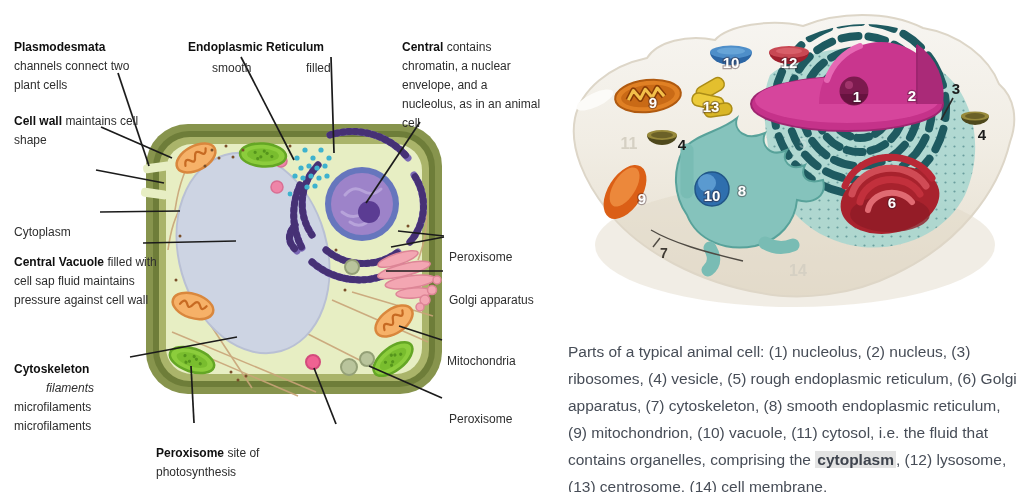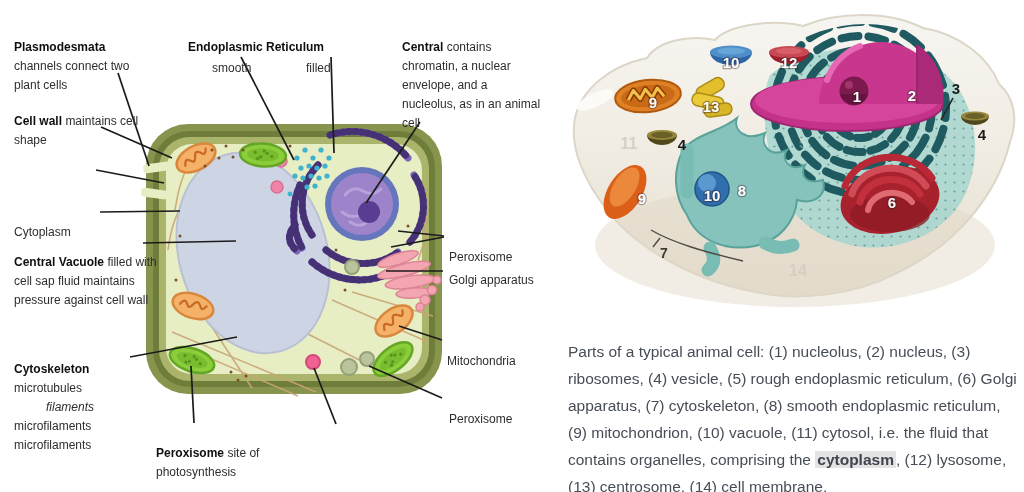--- a/index.html
+++ b/index.html
@@ -219,42 +219,41 @@
   </div>
   <div class="lbl" style="left:14px;top:203px">
     <span>Cytoplasm</span>
   </div>
   <div class="lbl" style="left:14px;top:233px;width:155px">
     <b>Central Vacuole</b>
     <span>filled with cell sap fluid maintains pressure against cell wall</span>
   </div>
   <div class="lbl" style="left:14px;top:340px;width:150px">
     <b>Cytoskeleton</b>
-    <div>microtubules</div>
     <div class="indent">filaments</div>
     <div>microfilaments</div>
     <div>microfilaments</div>
   </div>
   <div class="lbl" style="left:188px;top:18px">
     <b>Endoplasmic Reticulum</b>
   </div>
   <div class="lbl" style="left:212px;top:39px">
     <span>smooth</span>
   </div>
   <div class="lbl" style="left:306px;top:39px">
     <span>filled</span>
   </div>
   <div class="lbl" style="left:402px;top:18px;width:142px">
     <b>Central</b>
     <span>contains chromatin, a nuclear envelope, and a nucleolus, as in an animal cell</span>
   </div>
   <div class="lbl" style="left:449px;top:228px">
     <span>Peroxisome</span>
   </div>
-  <div class="lbl" style="left:449px;top:251px;width:92px">
+  <div class="lbl" style="left:449px;top:271px;width:92px">
     <span>Golgi apparatus</span>
   </div>
   <div class="lbl" style="left:447px;top:332px">
     <span>Mitochondria</span>
   </div>
   <div class="lbl" style="left:449px;top:390px">
     <span>Peroxisome</span>
   </div>
   <div class="lbl" style="left:156px;top:424px;width:130px">
     <b>Peroxisome</b>

